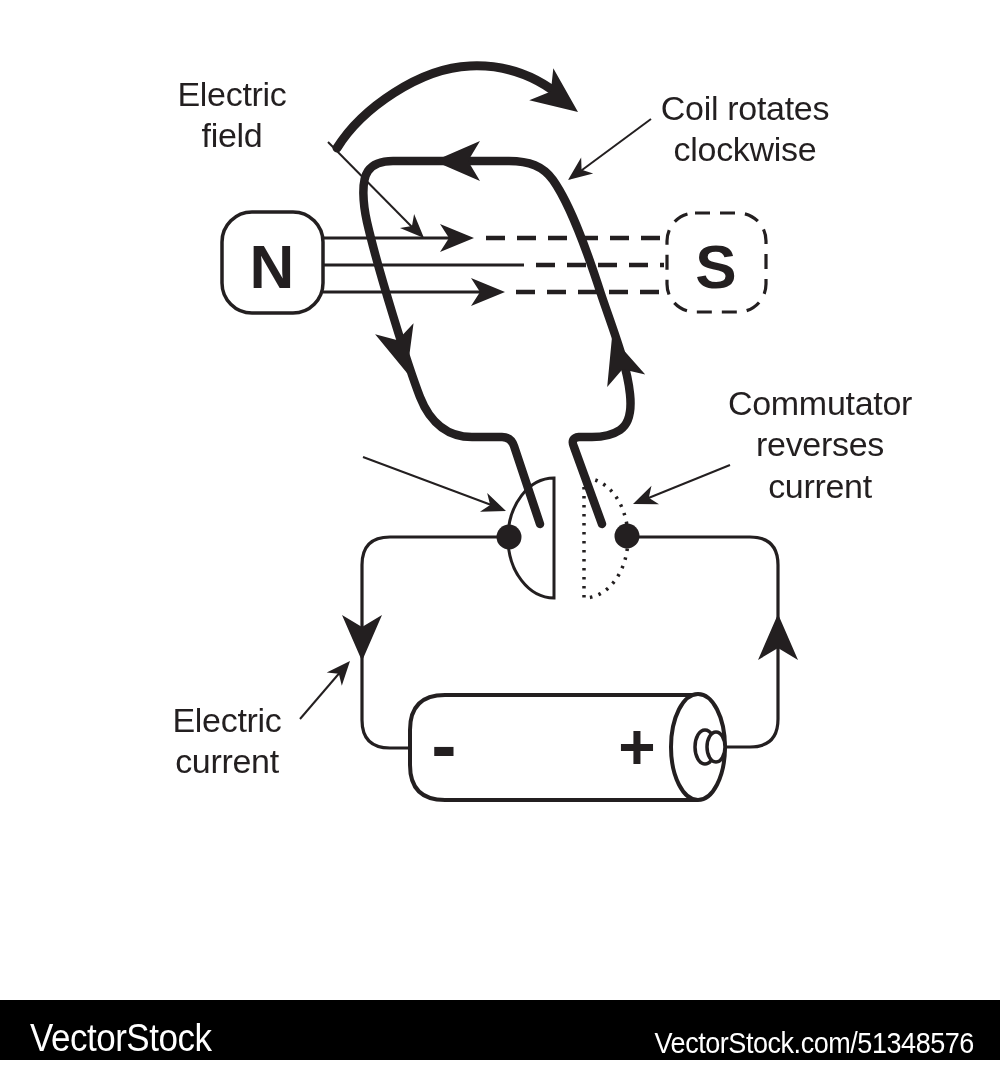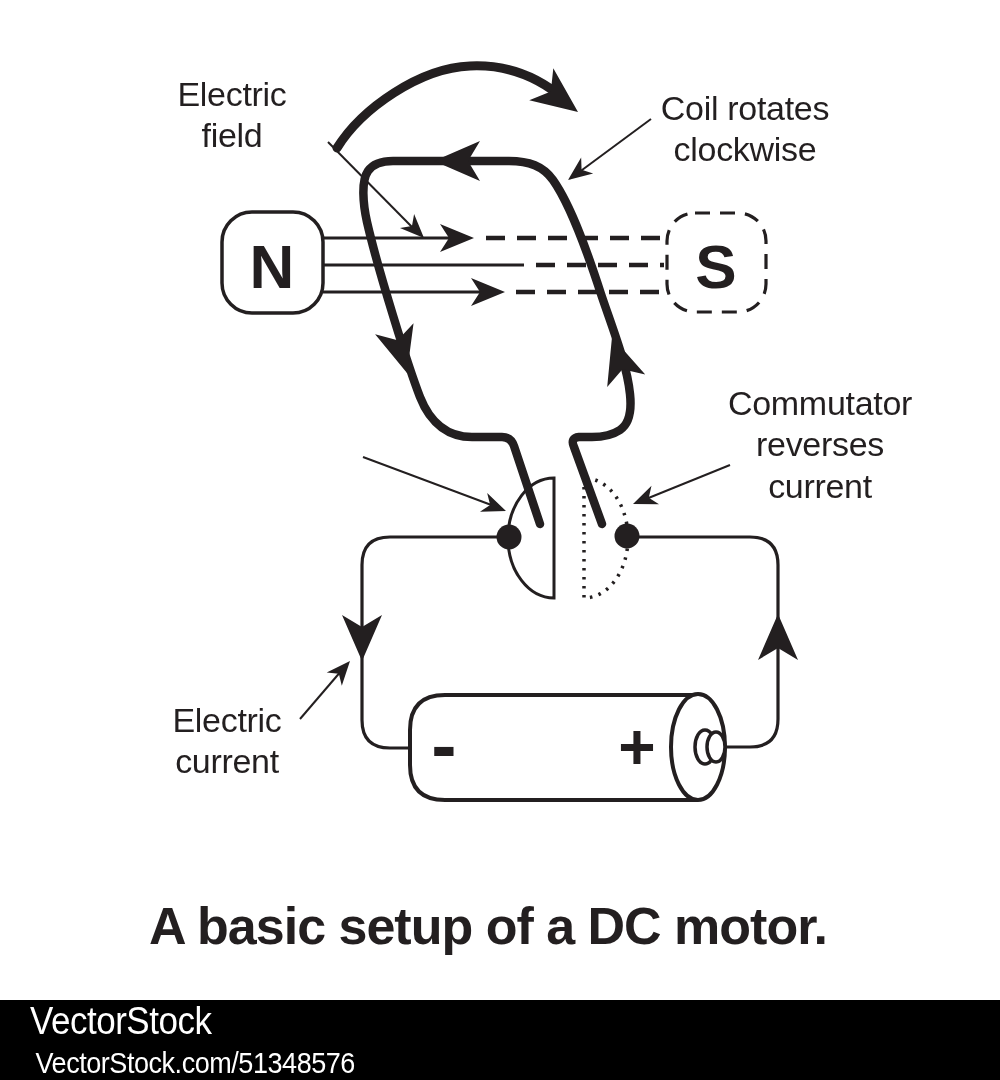--- a/index.html
+++ b/index.html
@@ -36,26 +36,25 @@
     position: absolute;
     left: 0; top: 896px; width: 976px;
     text-align: center;
     font-size: 52px;
     font-weight: bold;
     letter-spacing: -1px;
     color: var(--ink);
   }
   .watermark-bar {
     position: absolute;
-    left: 0; top: 1000px; width: 1000px; height: 80px;
+    left: 0; top: 1000px; width: 1000px; height: 60px;
     background: var(--watermark-bar);
     display: flex;
-    align-items: flex-start;
+    align-items: flex-end;
     justify-content: space-between;
-    flex-direction: column;
   }
   .wm-brand {
     color: var(--watermark-text);
     font-size: 38px;
     margin-left: 30px;
     transform: scaleX(0.92);
     transform-origin: left center;
     letter-spacing: -0.5px;
   }
   .wm-credit {
@@ -160,20 +159,19 @@
 field</div>
     <div class="label lbl-coil">Coil rotates
 clockwise</div>
     <div class="label lbl-commutator">Commutator
 reverses
 current</div>
     <div class="label lbl-electric">Electric
 current</div>
   </div>
 
-  <div class="caption">A basic setup of a DC motor.</div>
 
   <div class="watermark-bar">
     <span class="wm-brand">VectorStock</span>
     <span class="wm-credit">VectorStock.com/51348576</span>
   </div>
 
 </div>
 
 </body></html>

